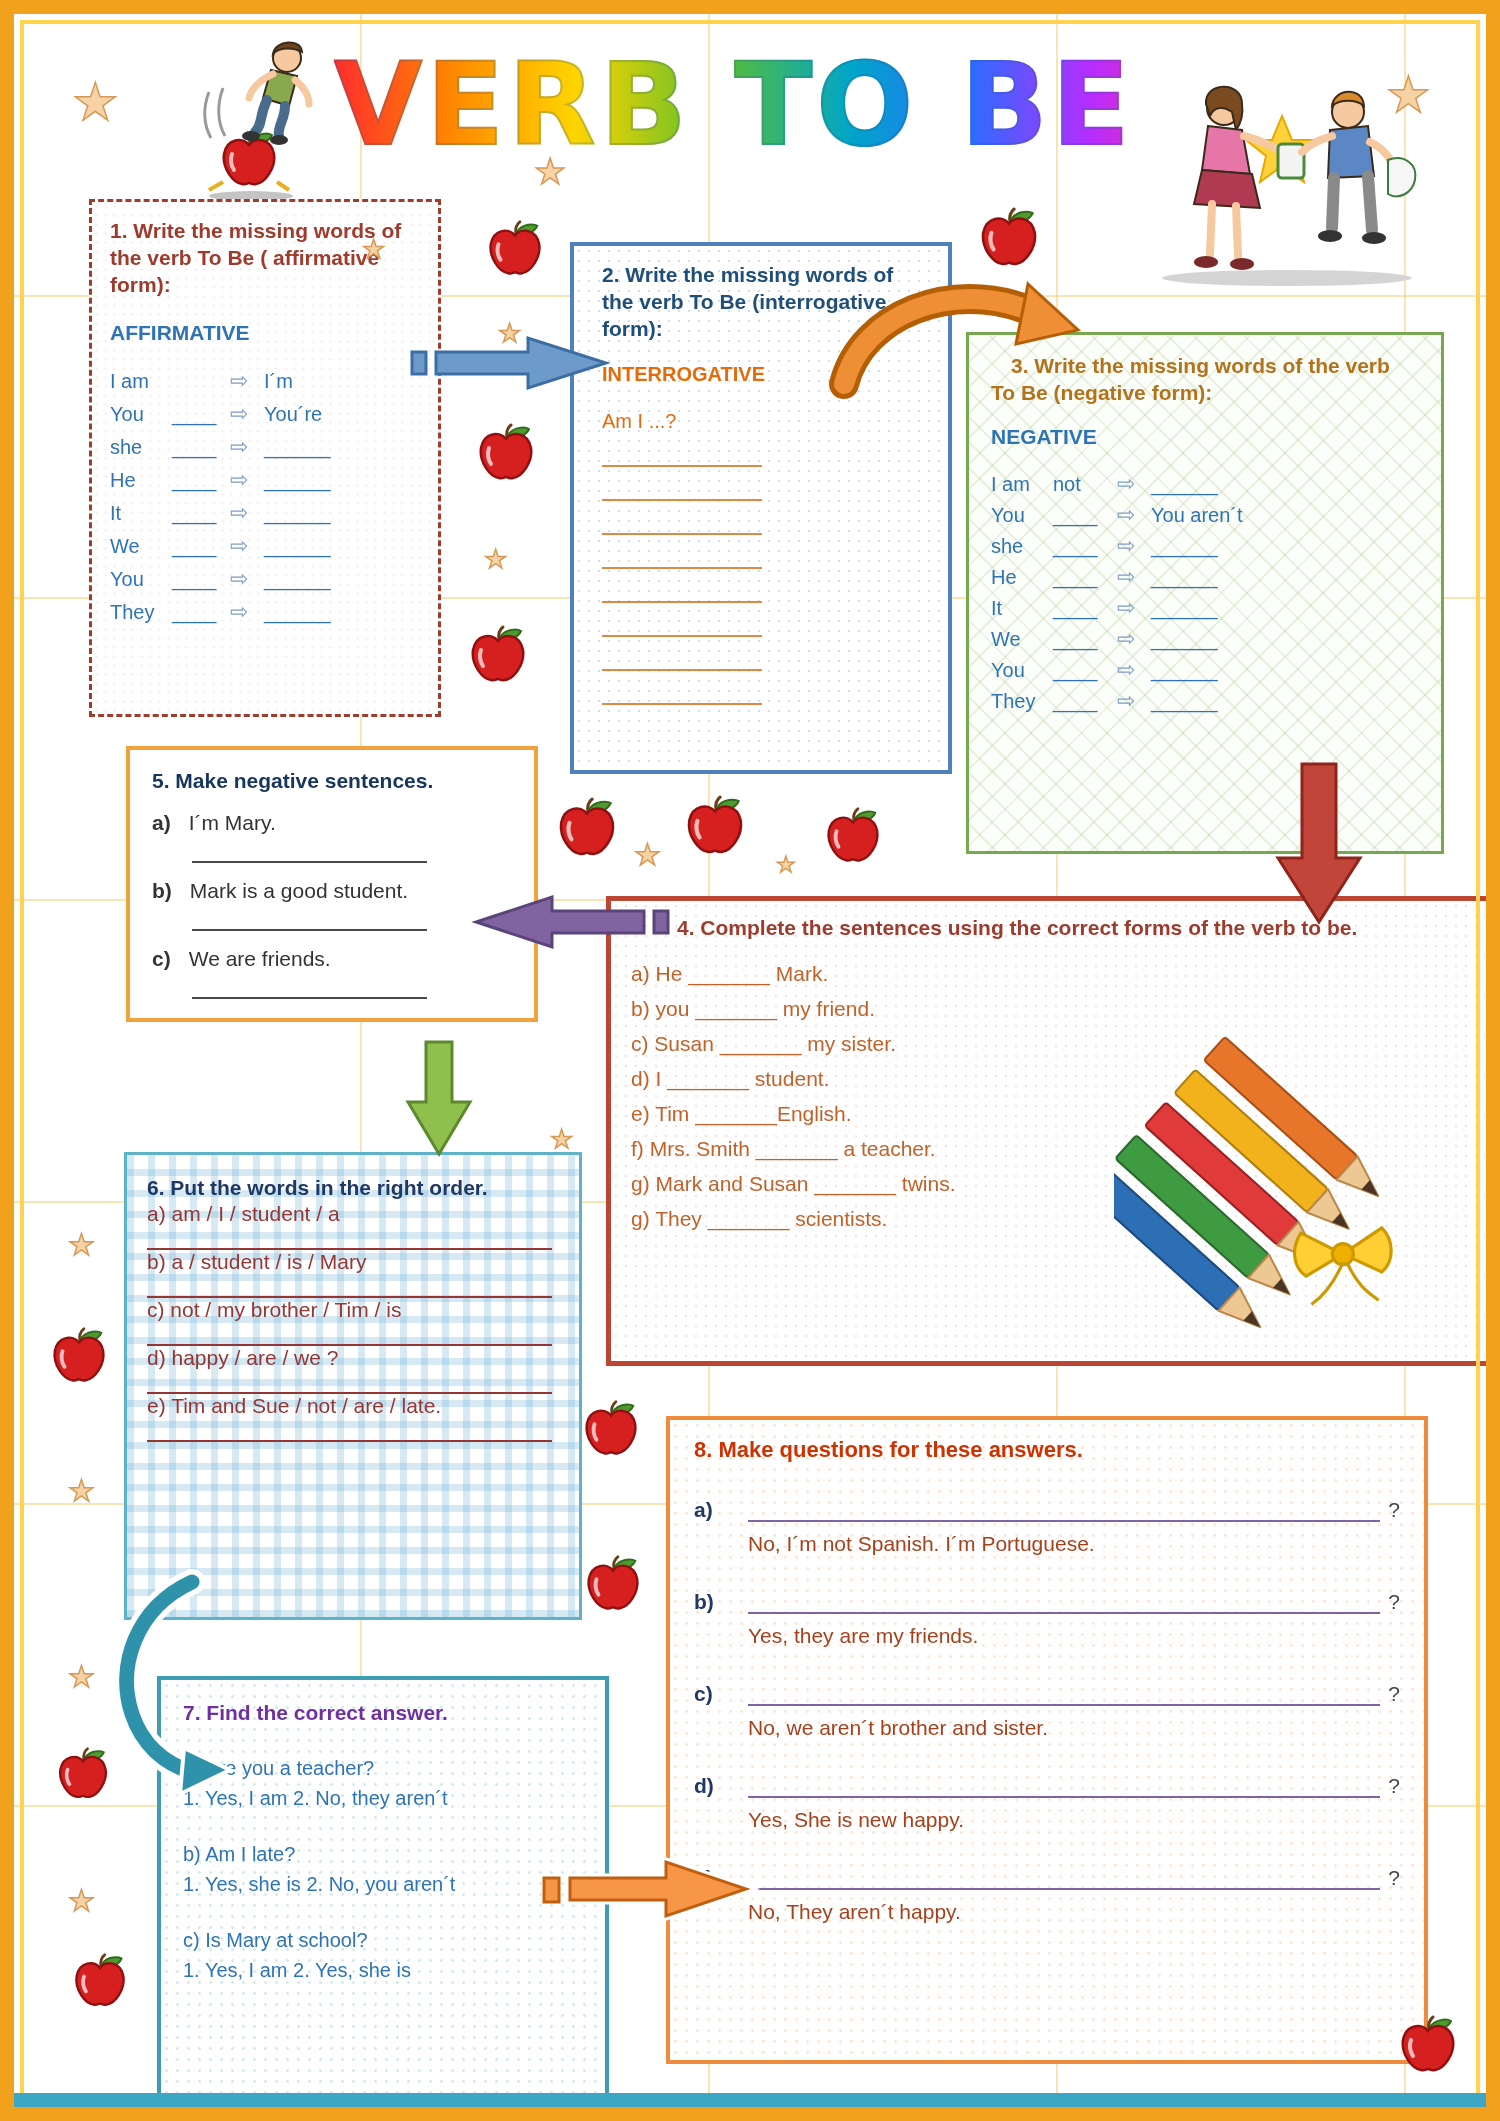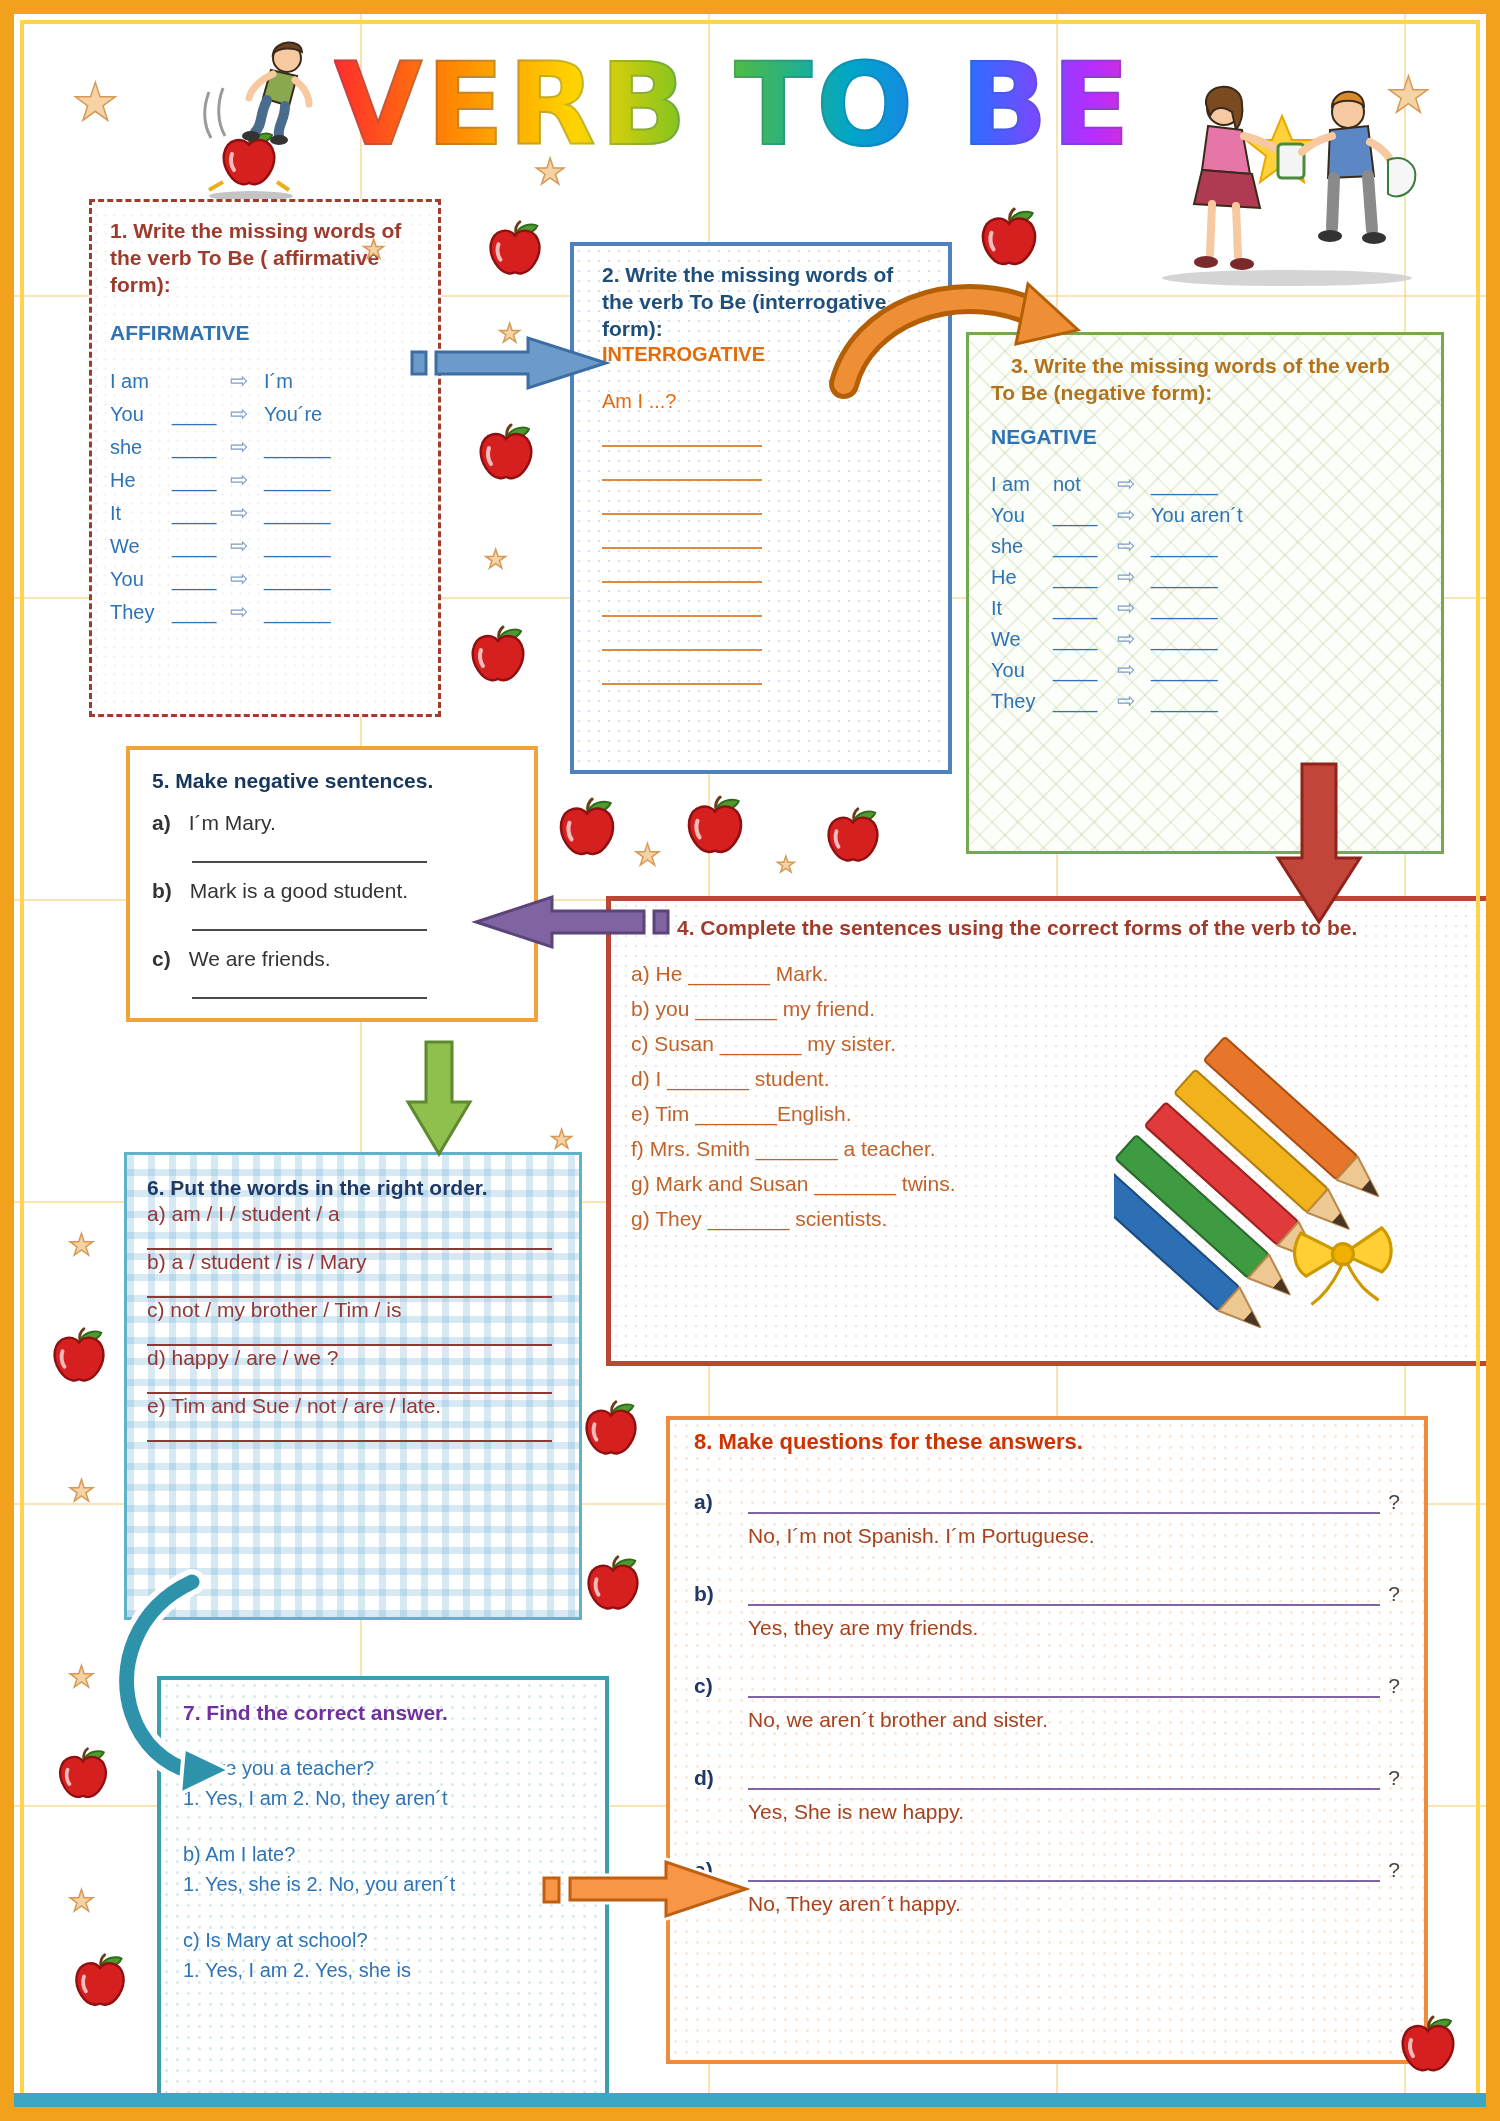--- a/index.html
+++ b/index.html
@@ -35,21 +35,21 @@
   .vrows{margin-top:20px; color:#2e74b5; font-size:20px;}
   .vrow{display:grid; grid-template-columns:62px 58px 34px auto; height:33px; align-items:center;}
   #box3 .vrow{grid-template-columns:62px 64px 34px auto; height:31px;}
   .va{color:#7f9fc8; font-size:22px;}
 
   
   #box2{left:556px; top:228px; width:382px; height:532px; border:4px solid #4f81bd; padding:16px 28px;
         background-color:#fff;
         background-image:radial-gradient(rgba(79,129,189,0.25) 1.2px, transparent 1.4px); background-size:10px 10px;}
   #box2 .bt{color:#1f4e79; font-size:21px;}
-  .hd-orange{color:#e36c0a; font-size:20px; font-weight:bold; }
+  .hd-orange{color:#e36c0a; font-size:20px; font-weight:bold; margin-top:20px;}
   .prompt2{color:#e36c0a; font-size:20px; margin-top:24px;}
   .bline{width:160px; height:32px; border-bottom:2px solid #dd8a42;}
 
   
   #box3{left:952px; top:318px; width:478px; height:522px; border:3px solid #76a84f; padding:18px 22px;
         background-color:#fcfef9;
         background-image:
           repeating-linear-gradient(45deg, rgba(118,168,79,0.15) 0 2px, transparent 2px 18px),
           repeating-linear-gradient(135deg, rgba(118,168,79,0.15) 0 2px, transparent 2px 18px);}
   #box3 .bt{color:#b3731d; font-size:21px; text-indent:20px;}
@@ -80,21 +80,21 @@
   .line6{border-bottom:2px solid #943634; width:405px; margin-top:22px;}
 
   
   #box7{left:143px; top:1662px; width:452px; height:456px; border:4px solid #3d9db3; padding:20px 22px;
         background-color:#fff;
         background-image:radial-gradient(rgba(61,157,179,0.22) 1.3px, transparent 1.5px); background-size:11px 11px;}
   #box7 .bt{color:#7030a0; font-size:21px;}
   .block7{margin-top:26px; color:#2e74b5; font-size:20px; line-height:30px;}
 
   
-  #box8{left:652px; top:1402px; width:762px; height:648px; border:4px solid #ef8b3f; padding:8px 24px;
+  #box8{left:652px; top:1402px; width:762px; height:648px; border:4px solid #ef8b3f; padding:16px 24px;
         background-color:#fff;
         background-image:radial-gradient(rgba(239,139,63,0.22) 1.3px, transparent 1.5px); background-size:11px 11px;}
   #box8 .bt{color:#cc3300; font-size:22px;}
   .block8{margin-top:32px;}
   .row8{display:flex; align-items:flex-end; font-size:21px;}
   .lbl8{font-weight:bold; color:#1f3864; width:54px;}
   .line8{flex:1; border-bottom:2px solid #8064a2; height:24px; margin-right:8px;}
   .q8{color:#444; font-size:21px;}
   .ans8{margin:10px 0 0 54px; color:#a5411c; font-size:21px;}
 

